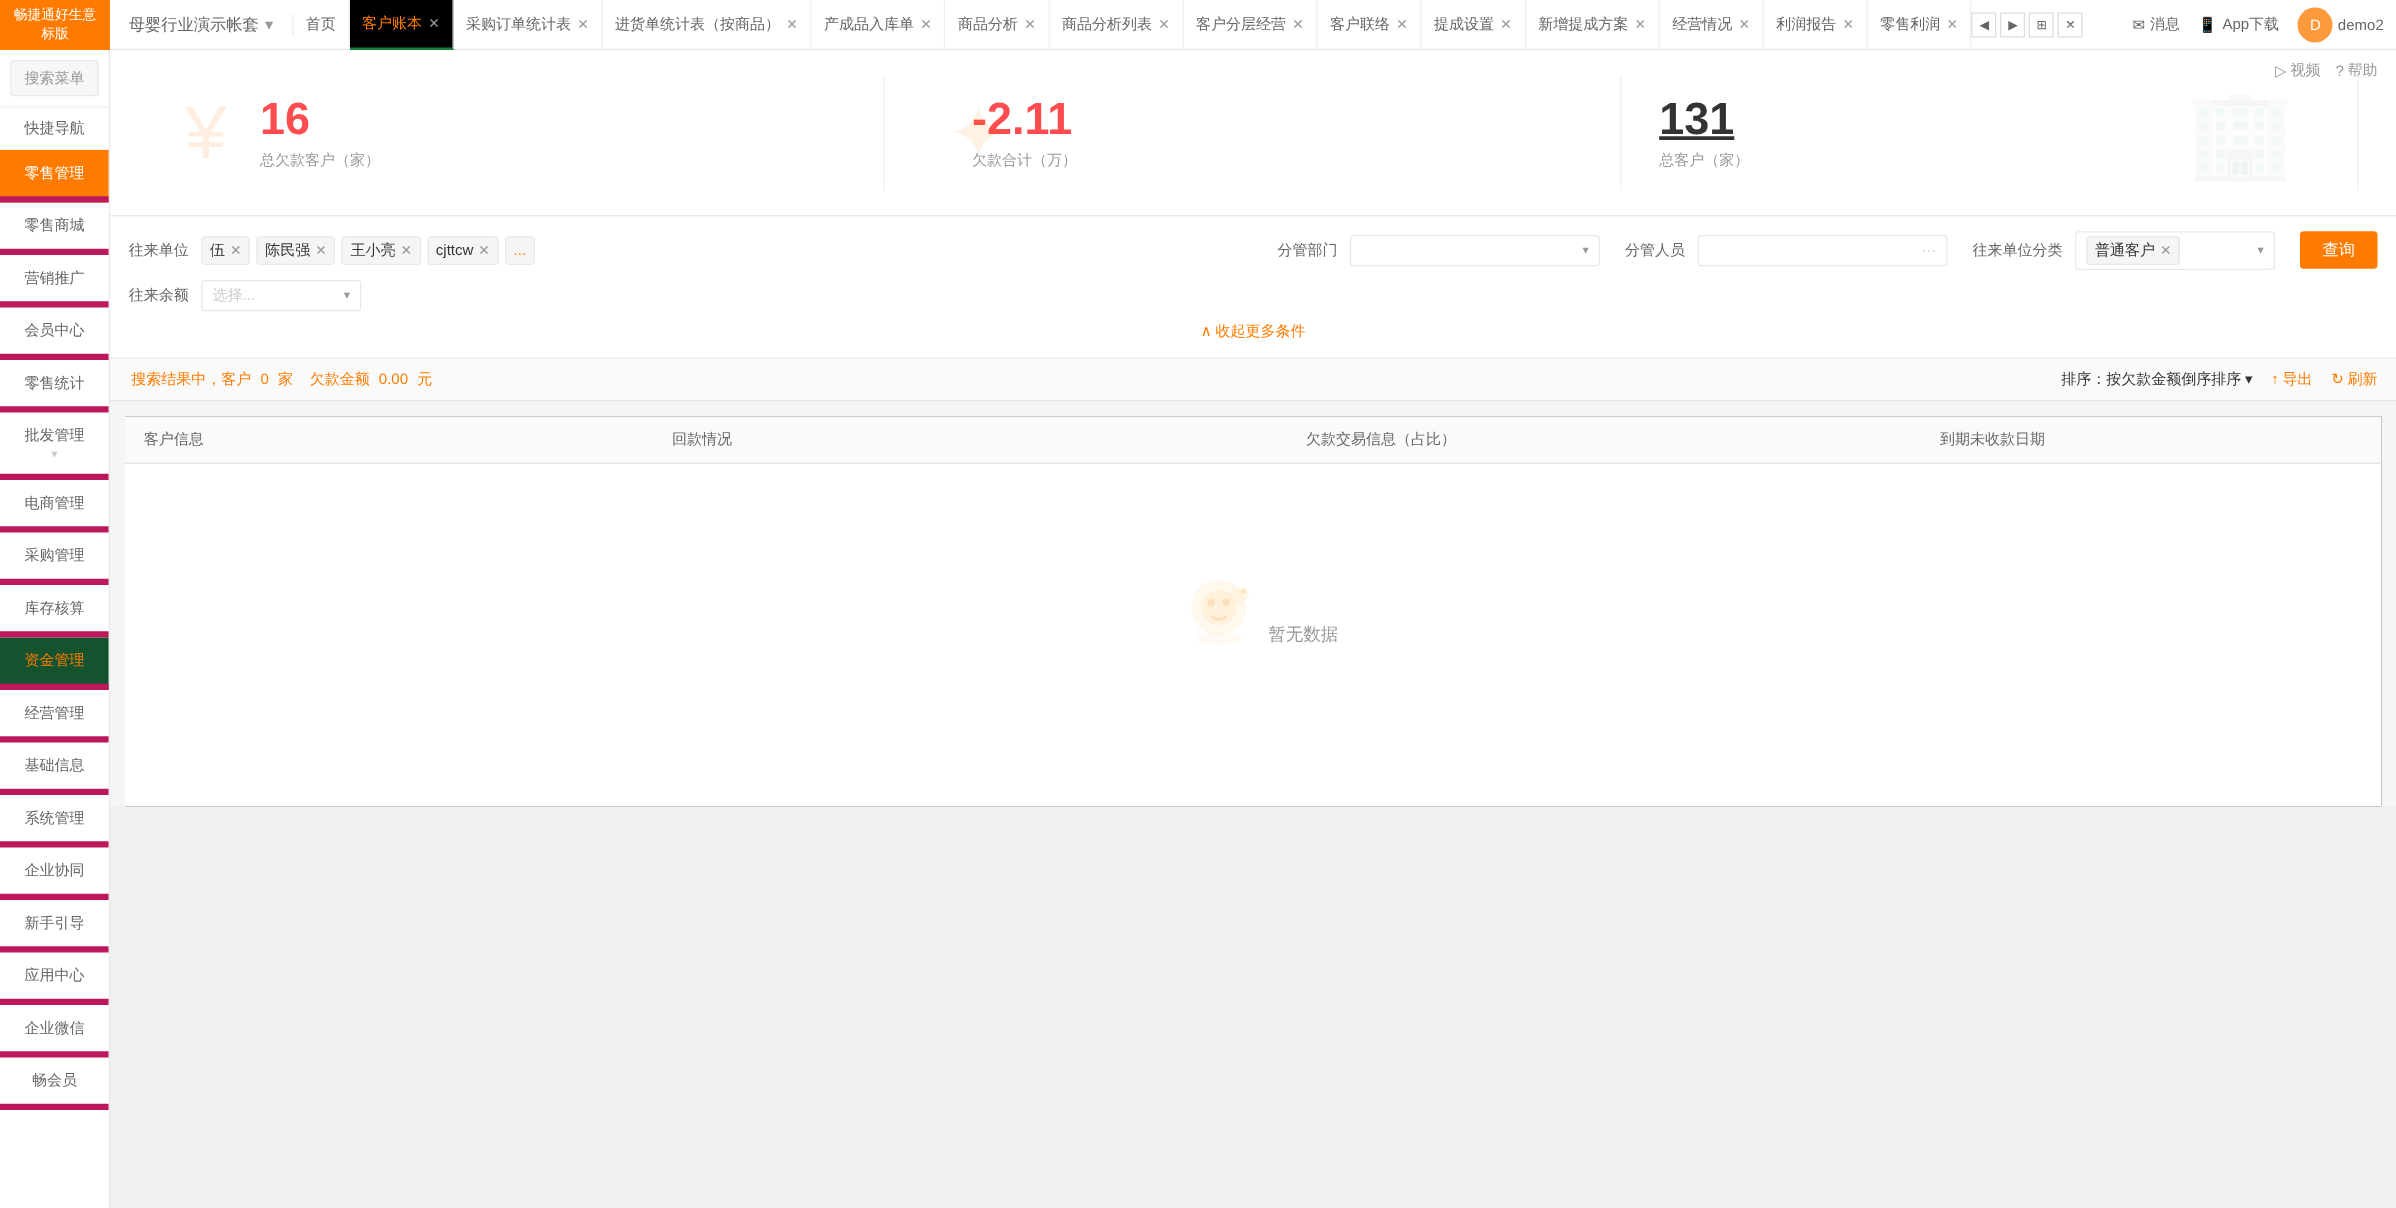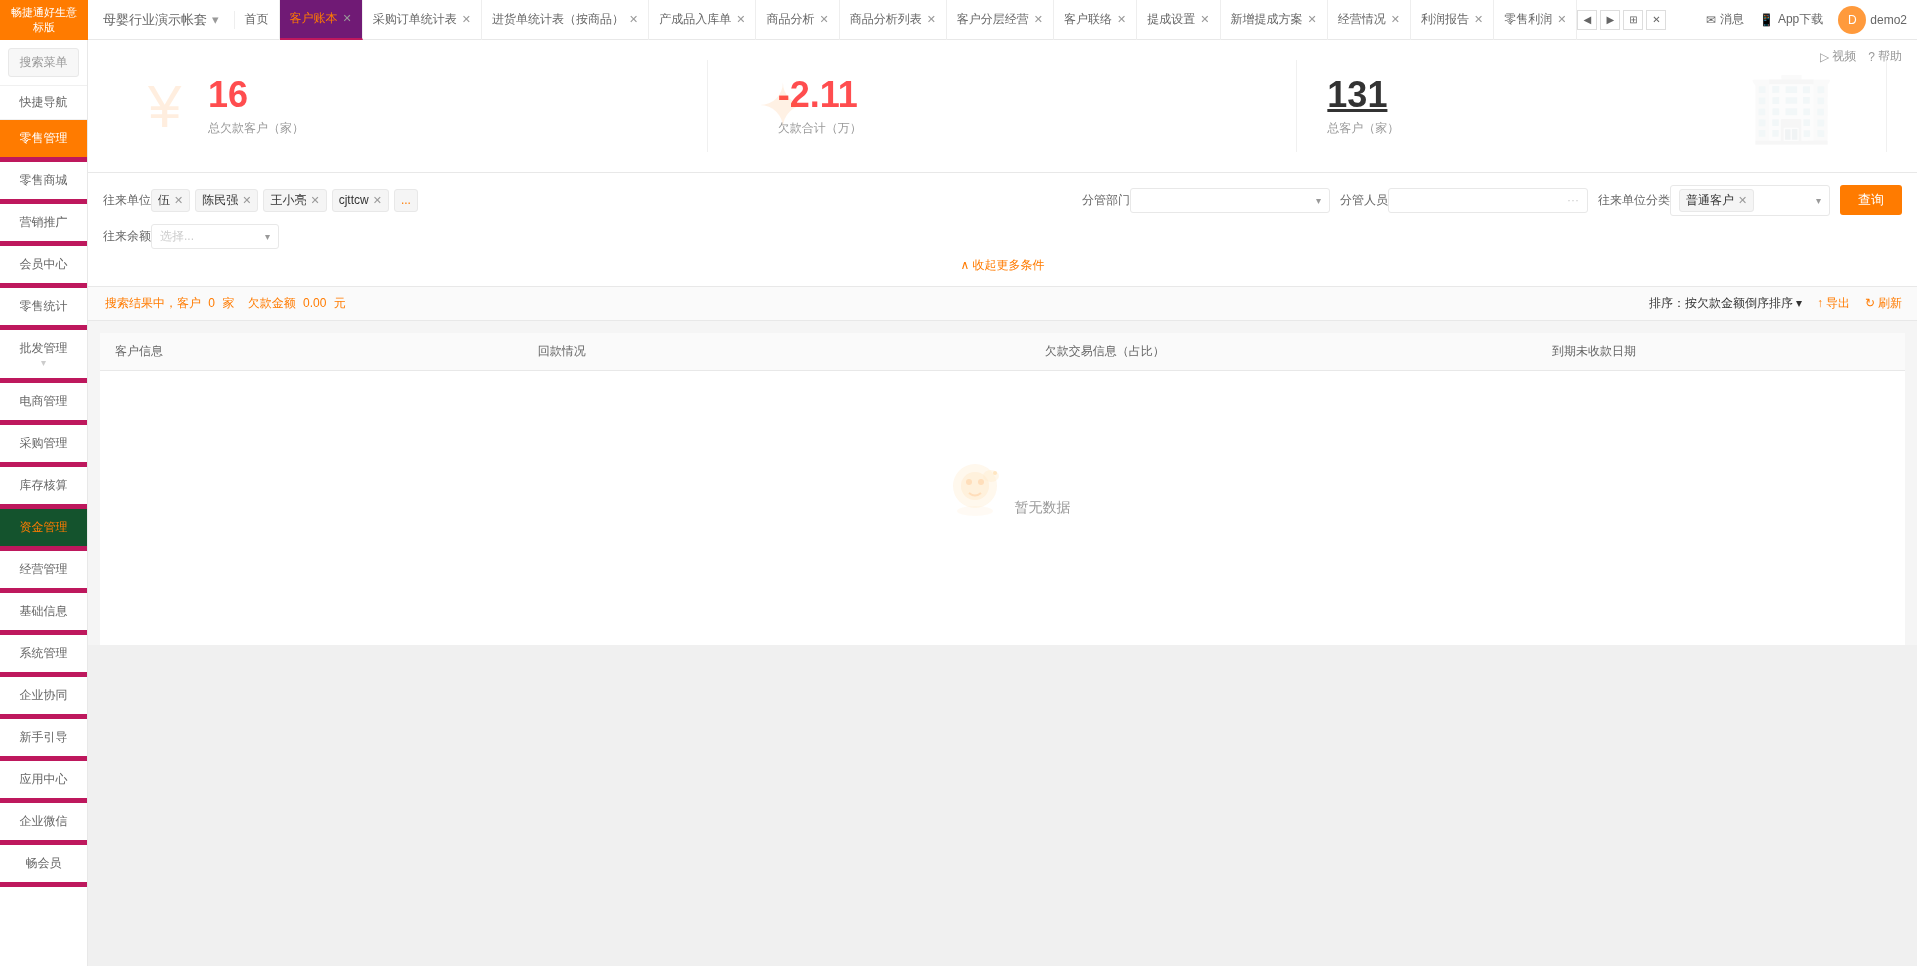--- a/index.html
+++ b/index.html
@@ -51,23 +51,23 @@
       padding: 0 10px;
       height: 40px;
       font-size: 12px;
       color: #666;
       cursor: pointer;
       white-space: nowrap;
       border-right: 1px solid #eee;
       flex-shrink: 0;
     }
     .nav-tab.active {
-      background: #701a75;
+      background: #000000;
       color: #ff7b00;
-      border-bottom: 2px solid #be185d;
+      border-bottom: 2px solid #15803d;
     }
     .nav-tab .close-x {
       margin-left: 5px;
       color: #999;
       font-size: 11px;
     }
     .top-right {
       display: flex;
       align-items: center;
       gap: 15px;
@@ -192,20 +192,21 @@
 
     
     .filter-area {
       background: #fff;
       padding: 12px 15px;
       border-bottom: 1px solid #e8e8e8;
     }
     .filter-row {
       display: flex;
       align-items: center;
+      gap: 10px;
       margin-bottom: 8px;
     }
     .filter-label {
       font-size: 12px;
       color: #666;
       flex-shrink: 0;
     }
     .filter-tags {
       display: flex;
       flex-wrap: wrap;

